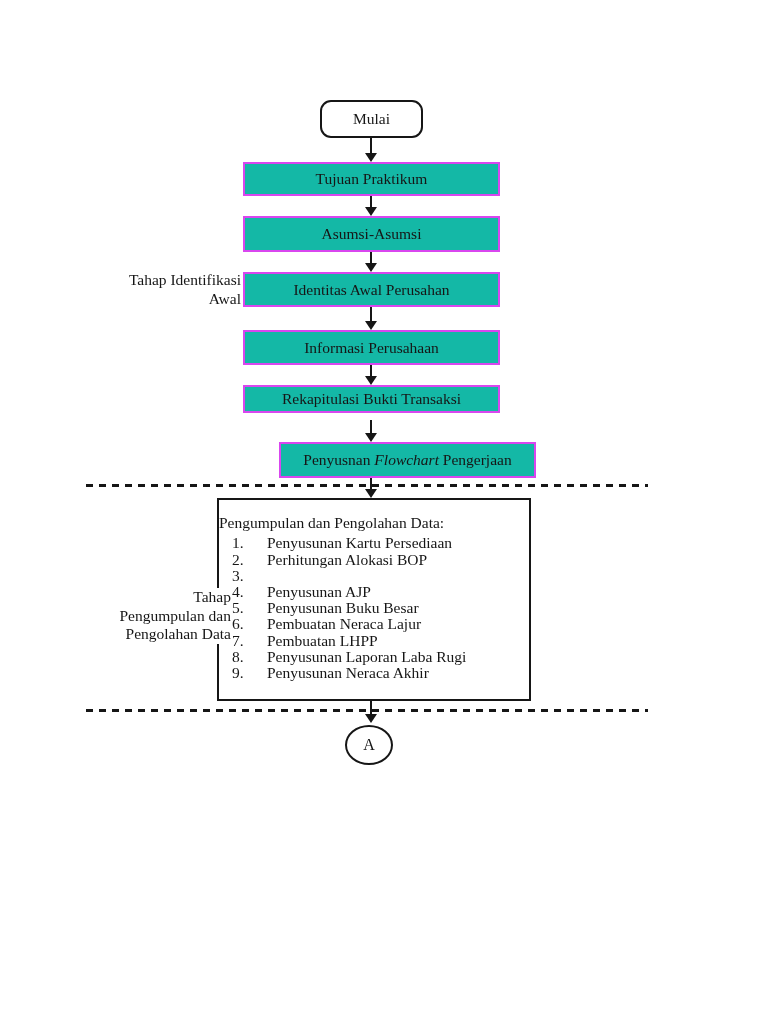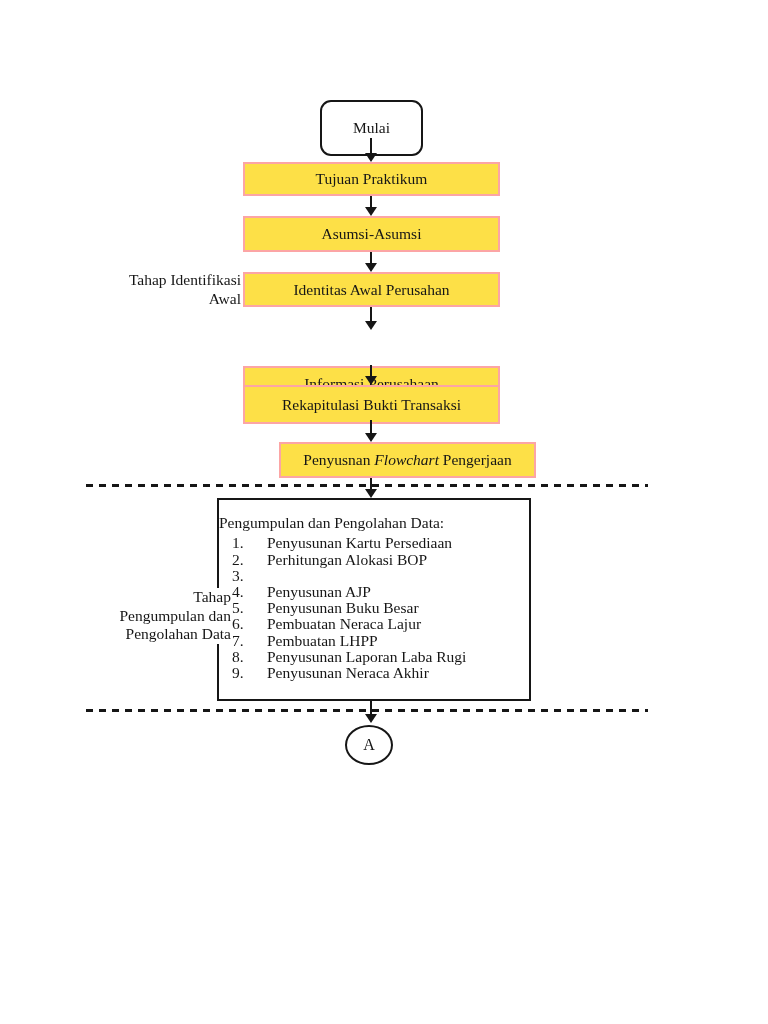--- a/index.html
+++ b/index.html
@@ -9,35 +9,35 @@
     height: 1024px;
     background: #ffffff;
     font-family: "Liberation Serif", serif;
     color: #161616;
     overflow: hidden;
   }
   
   .terminator {
     position: absolute;
     left: 320px; top: 100px;
-    width: 103px; height: 56px;
+    width: 103px; height: 38px;
     border: 2px solid #161616;
     border-radius: 11px;
     background: #fff;
     display: flex; align-items: center; justify-content: center;
     font-size: 15.5px;
     box-sizing: border-box;
   }
   
   .step {
     position: absolute;
     left: 243px;
     width: 257px;
-    border: 2px solid #fca5a5;
-    background: #fde047;
+    border: 2px solid #d946ef;
+    background: #14b8a6;
     display: flex; align-items: center; justify-content: center;
     font-size: 15.5px;
     box-sizing: border-box;
     text-align: center;
   }
   .step .it { font-style: italic; }
   .step .sp { white-space: pre; }
   
   .vline {
     position: absolute;
@@ -125,26 +125,26 @@
   <div class="step" style="top:216px;height:36px;">Asumsi-Asumsi</div>
 
   <div class="vline" style="top:252px;height:12px;"></div>
   <div class="ahead" style="top:263px;"></div>
 
   <div class="step" style="top:272px;height:35px;">Identitas Awal Perusahan</div>
 
   <div class="vline" style="top:307px;height:15px;"></div>
   <div class="ahead" style="top:321px;"></div>
 
-  <div class="step" style="top:330px;height:35px;margin-top:36px;">Informasi Perusahaan</div>
+  <div class="step" style="top:330px;height:35px;">Informasi Perusahaan</div>
 
   <div class="vline" style="top:365px;height:12px;"></div>
   <div class="ahead" style="top:376px;"></div>
 
-  <div class="step" style="top:385px;height:39px;">Rekapitulasi Bukti Transaksi</div>
+  <div class="step" style="top:385px;height:28px;">Rekapitulasi Bukti Transaksi</div>
 
   <div class="vline" style="top:420px;height:14px;"></div>
   <div class="ahead" style="top:433px;"></div>
 
   <div class="step" style="top:442px;height:36px;margin-left:36px;">
     <span class="sp">Penyusnan </span>
       <span class="it sp">Flowchart</span>
       <span class="sp"> Pengerjaan</span>
   </div>
 

